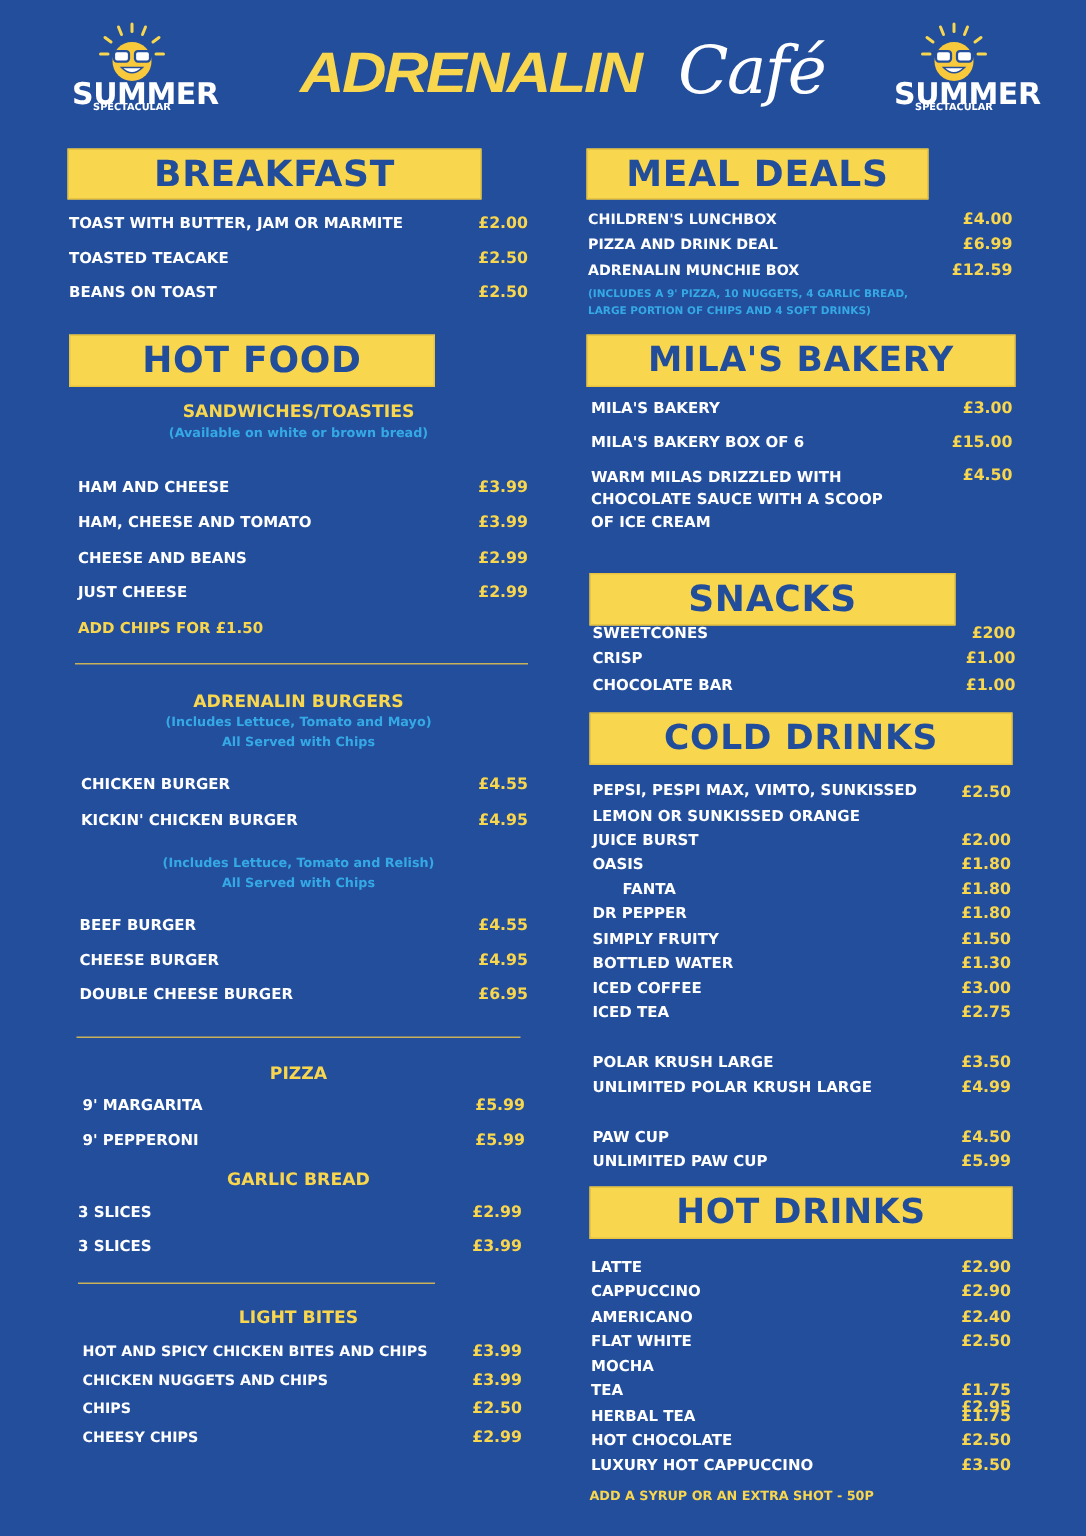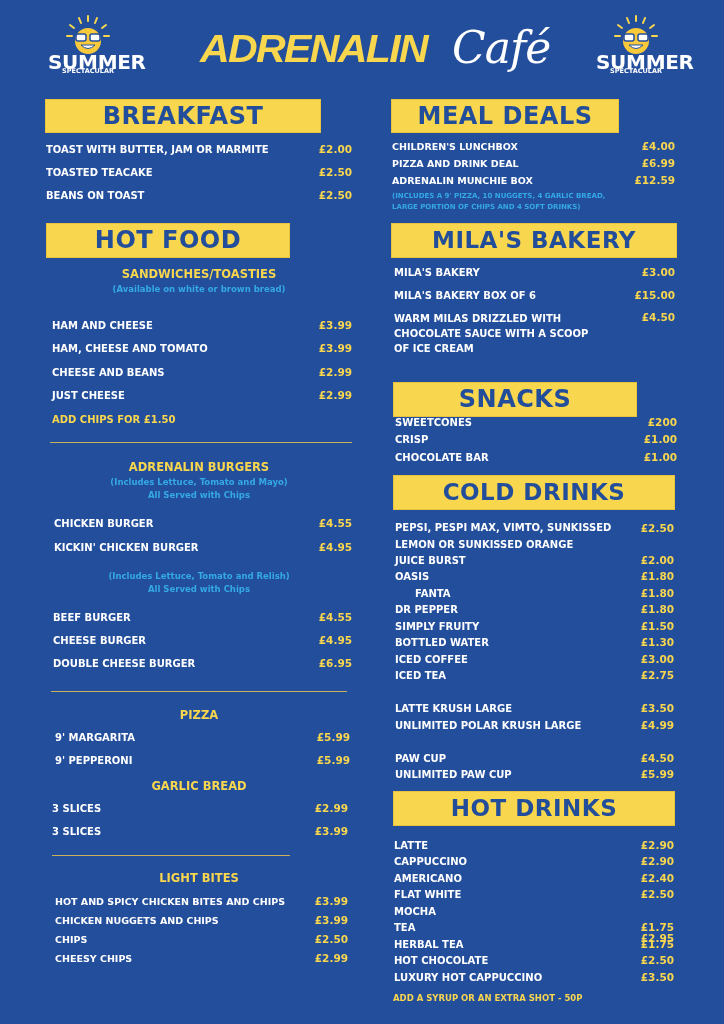--- a/index.html
+++ b/index.html
@@ -212,21 +212,21 @@
 <div class="price" style="left:620px;width:54px;top:603px;">£1.80</div>
 <div class="row" style="left:395px;top:621px;">SIMPLY FRUITY</div>
 <div class="price" style="left:620px;width:54px;top:620px;">£1.50</div>
 <div class="row" style="left:395px;top:637px;">BOTTLED WATER</div>
 <div class="price" style="left:620px;width:54px;top:636px;">£1.30</div>
 <div class="row" style="left:395px;top:654px;">ICED COFFEE</div>
 <div class="price" style="left:620px;width:54px;top:653px;">£3.00</div>
 <div class="row" style="left:395px;top:670px;">ICED TEA</div>
 <div class="price" style="left:620px;width:54px;top:669px;">£2.75</div>
 
-<div class="row" style="left:395px;top:703px;">LATTE KRUSH LARGE</div>
+<div class="row" style="left:395px;top:703px;">POLAR KRUSH LARGE</div>
 <div class="price" style="left:620px;width:54px;top:702px;">£3.50</div>
 <div class="row" style="left:395px;top:720px;">UNLIMITED POLAR KRUSH LARGE</div>
 <div class="price" style="left:620px;width:54px;top:719px;">£4.99</div>
 <div class="row" style="left:395px;top:753px;">PAW CUP</div>
 <div class="price" style="left:620px;width:54px;top:752px;">£4.50</div>
 <div class="row" style="left:395px;top:769px;">UNLIMITED PAW CUP</div>
 <div class="price" style="left:620px;width:54px;top:768px;">£5.99</div>
 
 <div class="banner" style="left:393px;top:791px;width:282px;height:35px;font-size:23px;line-height:33px;">HOT DRINKS</div>
 <div class="row" style="left:394px;top:840px;">LATTE</div>

